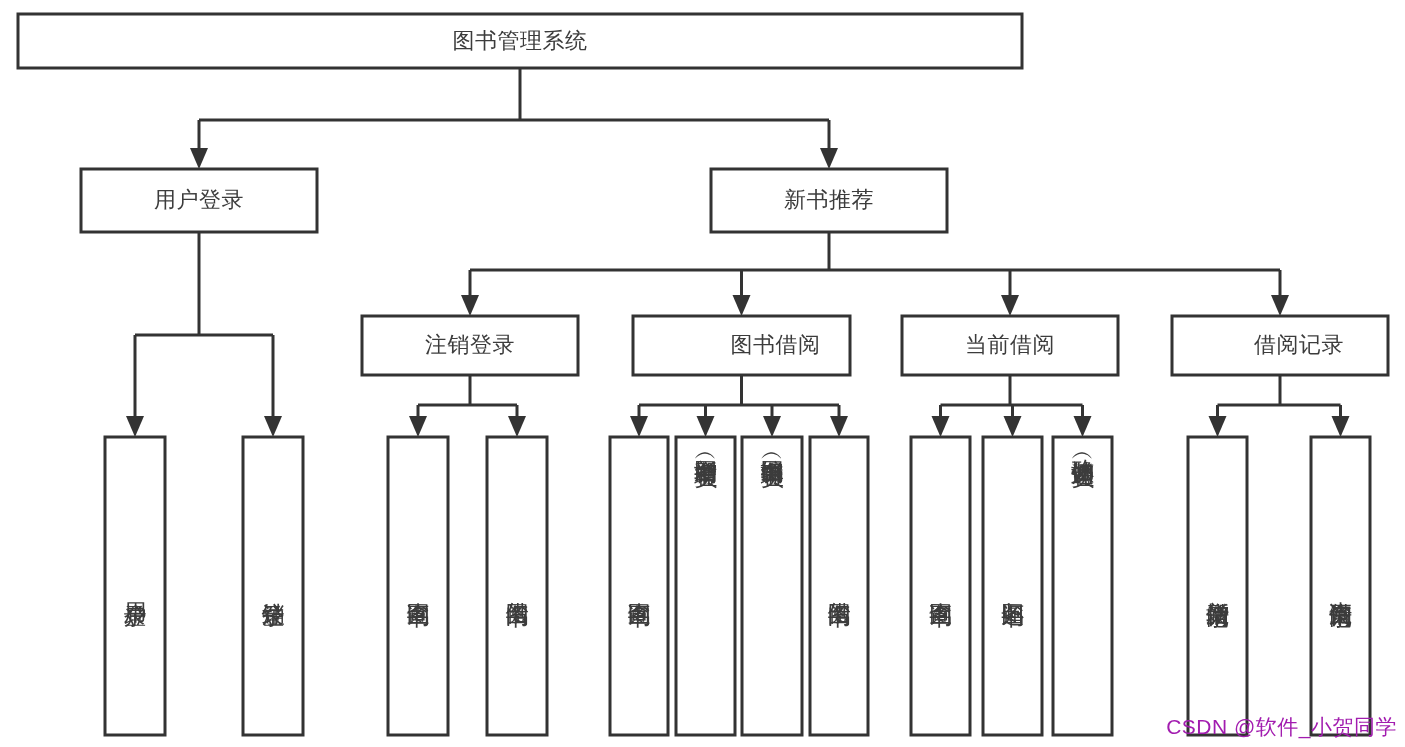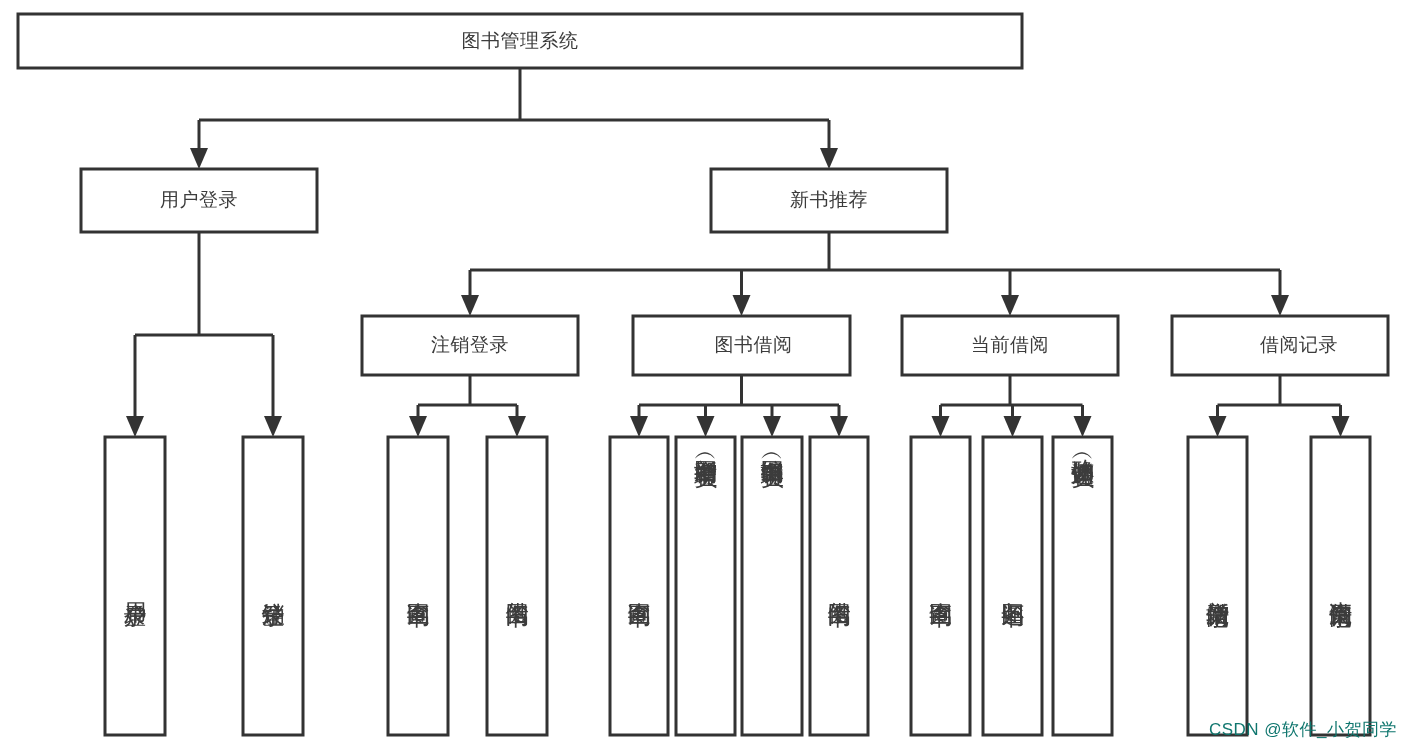--- a/index.html
+++ b/index.html
@@ -47,21 +47,21 @@
     position: absolute;
     display: flex;
     align-items: center;
     justify-content: center;
     color: #3c3c3c;
     font-family: "Liberation Sans", "DejaVu Sans", sans-serif;
     pointer-events: none;
     box-sizing: border-box;
   }
   .node-label.horizontal {
-    font-size: 19px;
+    font-size: 22px;
     line-height: 1.1;
     letter-spacing: 0.5px;
     white-space: nowrap;
   }
   .node-label.vertical {
     writing-mode: vertical-rl;
     text-orientation: upright;
     font-size: 23px;
     line-height: 1.28;
     letter-spacing: 1px;
@@ -70,22 +70,22 @@
     white-space: normal;
   }
   .node-label.vertical.centered {
     justify-content: center;
     padding-top: 0;
   }
   #watermark {
     position: absolute;
     right: 8px;
     bottom: 6px;
-    font-size: 17px;
-    color: #0f766e;
+    font-size: 21px;
+    color: #a21caf;
     font-family: "Liberation Sans", "DejaVu Sans", sans-serif;
     letter-spacing: 0.5px;
     white-space: nowrap;
   }
 </style>
 </head>
 <body>
 
 <div id="diagram-root">
   <svg id="diagram-svg" viewBox="0 0 1405 747" xmlns="http://www.w3.org/2000/svg">
@@ -164,21 +164,21 @@
         <rect x="1053" y="437" width="59" height="298" class="node-box"></rect>
         <rect x="1188" y="437" width="59" height="298" class="node-box"></rect>
         <rect x="1311" y="437" width="59" height="298" class="node-box"></rect>
       </g>
   </svg>
   <div id="labels-layer">
       <div class="node-label horizontal" style="left: 18px; top: 14px; width: 1004px; height: 54px;">图书管理系统</div>
       <div class="node-label horizontal" style="left: 81px; top: 169px; width: 236px; height: 63px;">用户登录</div>
       <div class="node-label horizontal" style="left: 711px; top: 169px; width: 236px; height: 63px;">新书推荐</div>
       <div class="node-label horizontal" style="left: 362px; top: 316px; width: 216px; height: 59px;">注销登录</div>
-      <div class="node-label horizontal" style="left: 645px; top: 316px; width: 217px; height: 59px;">图书借阅</div>
+      <div class="node-label horizontal" style="left: 667px; top: 316px; width: 217px; height: 59px;">图书借阅</div>
       <div class="node-label horizontal" style="left: 902px; top: 316px; width: 216px; height: 59px;">当前借阅</div>
       <div class="node-label horizontal" style="left: 1172px; top: 316px; width: 216px; height: 59px; margin-left: 19px;">借阅记录</div>
       <div class="node-label vertical centered" style="left: 105px; top: 437px; width: 60px; height: 298px;">用户登录</div>
       <div class="node-label vertical centered" style="left: 243px; top: 437px; width: 60px; height: 298px;">注销登录</div>
       <div class="node-label vertical centered" style="left: 388px; top: 437px; width: 60px; height: 298px;">查询图书</div>
       <div class="node-label vertical centered" style="left: 487px; top: 437px; width: 60px; height: 298px;">借阅图书</div>
       <div class="node-label vertical centered" style="left: 610px; top: 437px; width: 58px; height: 298px;">查询图书</div>
       <div class="node-label vertical" style="left: 676px; top: 437px; width: 59px; height: 298px;">新增图书（管理员）</div>
       <div class="node-label vertical" style="left: 742px; top: 437px; width: 60px; height: 298px;">编辑图书（管理员）</div>
       <div class="node-label vertical centered" style="left: 810px; top: 437px; width: 58px; height: 298px;">借阅图书</div>

